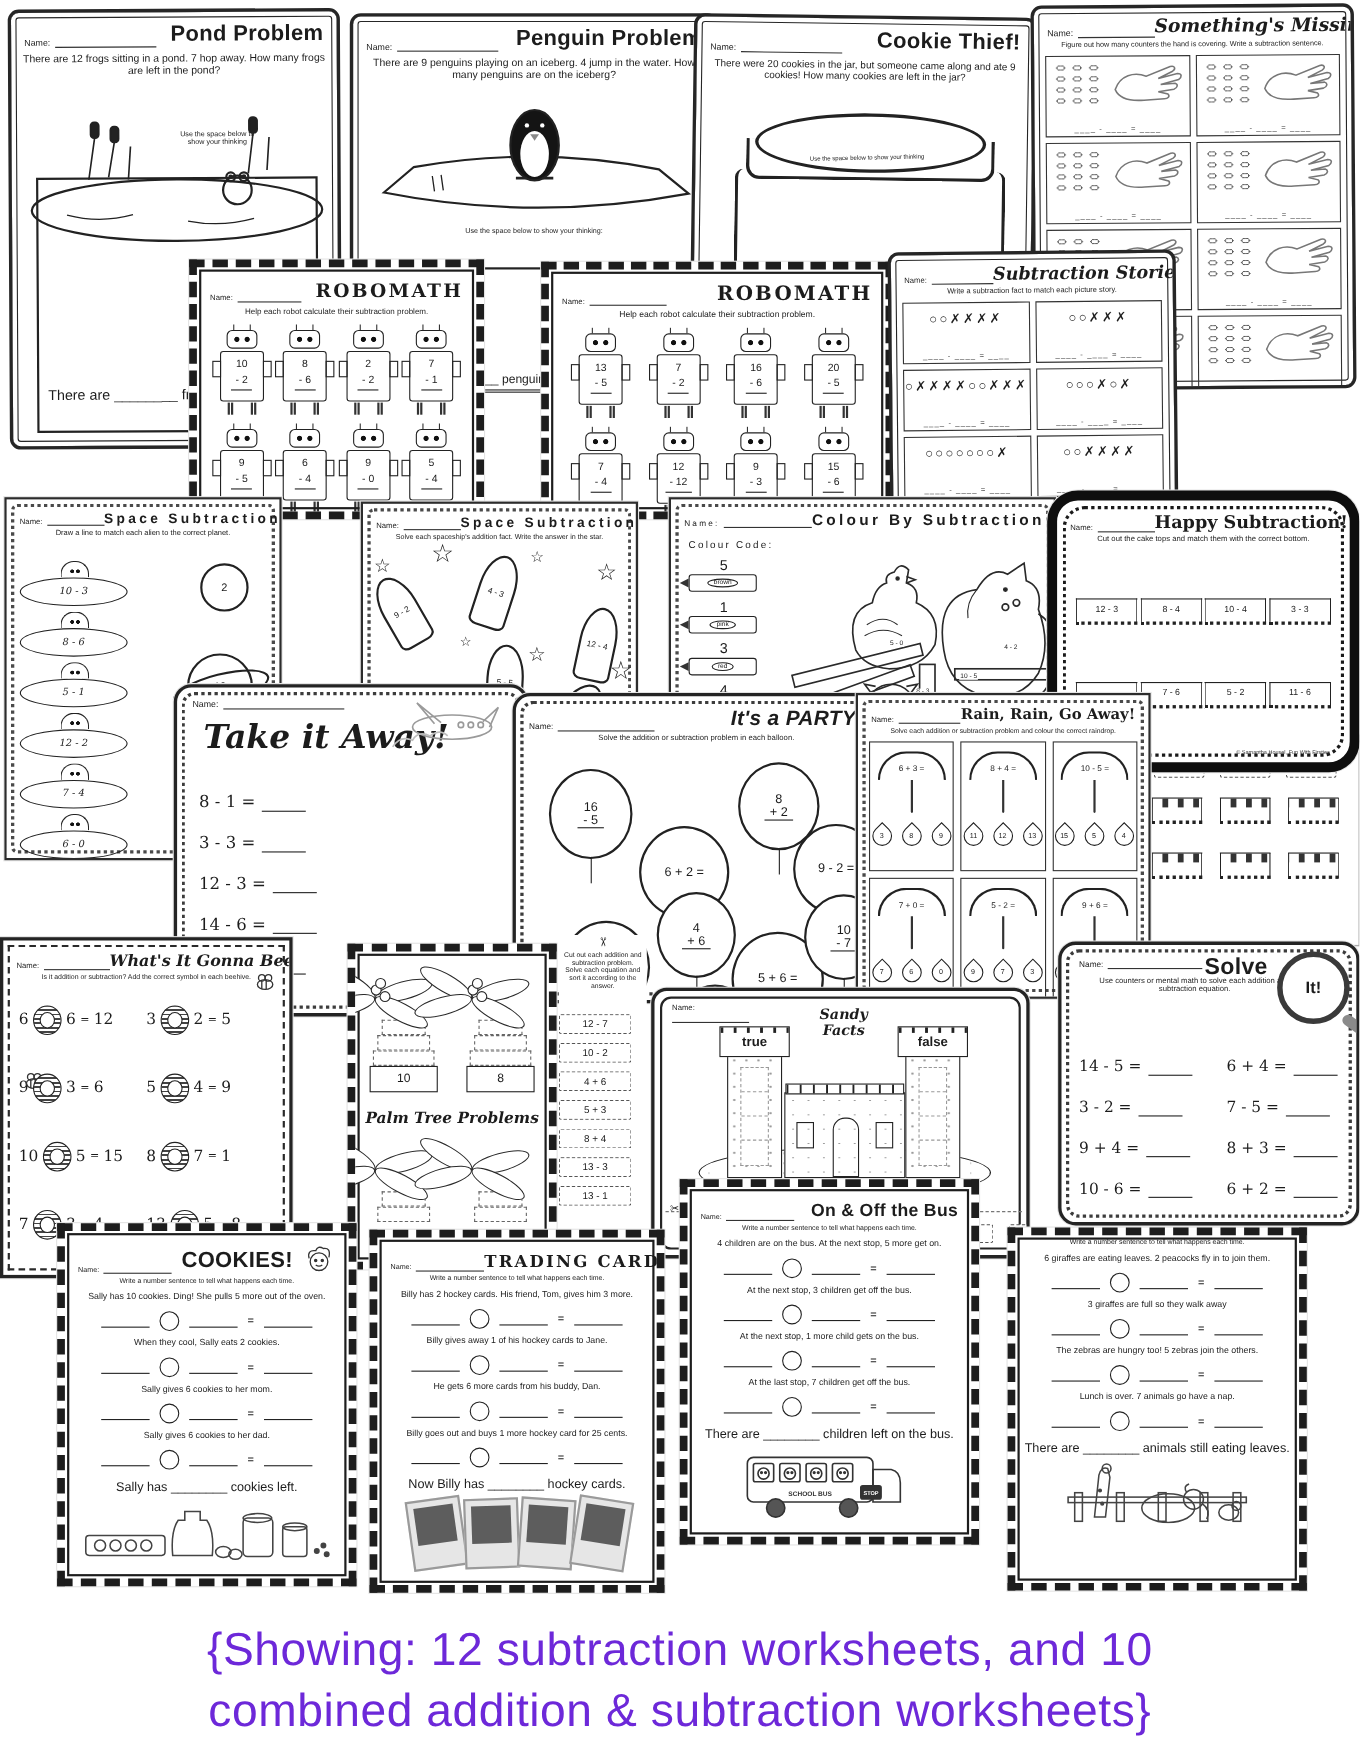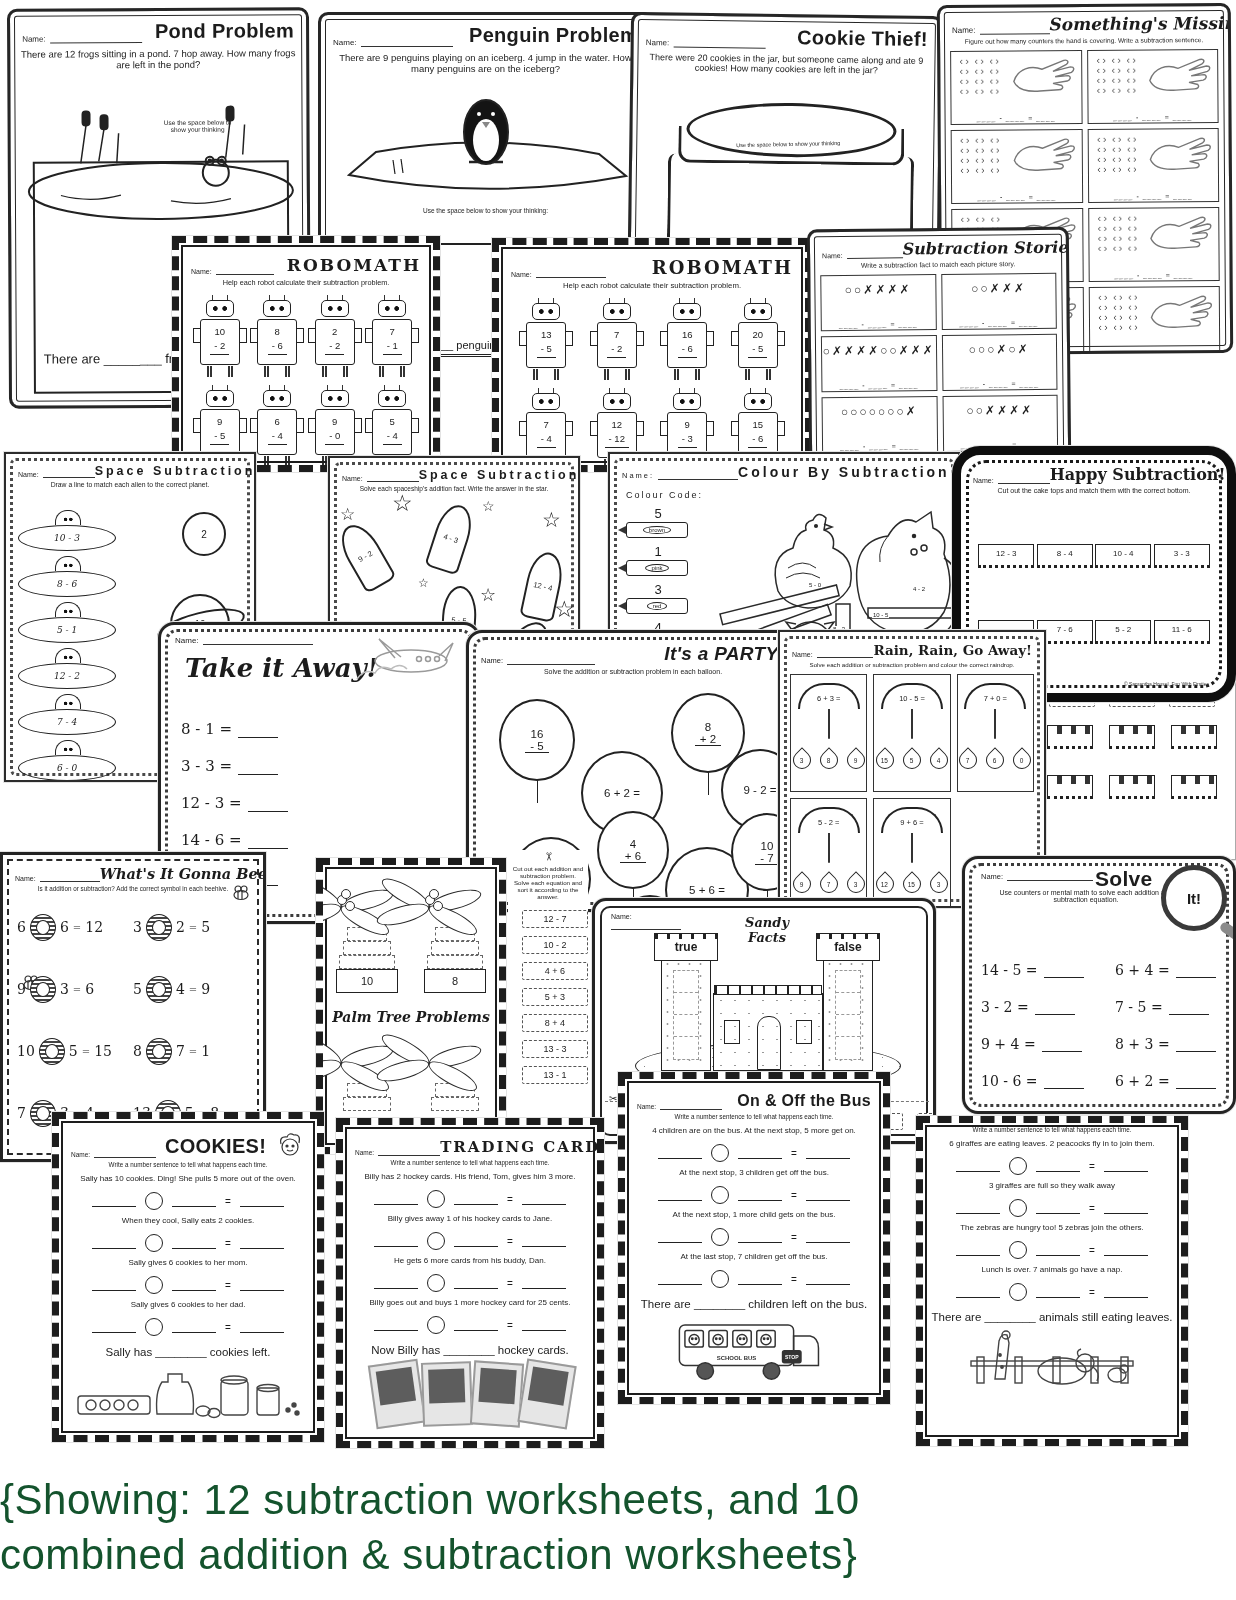--- a/index.html
+++ b/index.html
@@ -162,21 +162,21 @@
   .mag::after{content:"";position:absolute;width:36px;height:10px;background:#8a8a8a;border-radius:5px;right:-32px;bottom:-14px;transform:rotate(35deg)}
 
   .tcards{position:relative;width:212px;height:66px;margin:4px auto 0}
   .tcard{position:absolute;width:46px;height:60px;border:2px solid #9a9a9a;background:#e6e6e6;top:2px}
   .tcard i{display:block;margin:5px;height:34px;background:#5d5d5d}
   .tcard:nth-of-type(1){left:8px;transform:rotate(-8deg)}
   .tcard:nth-of-type(2){left:58px;transform:rotate(-2deg)}
   .tcard:nth-of-type(3){left:108px;transform:rotate(4deg)}
   .tcard:nth-of-type(4){left:158px;transform:rotate(9deg)}
 
-  .caption{position:absolute;left:0;top:1472px;width:1236px;font-size:42px;line-height:1.32;color:#14532d;letter-spacing:.5px}
+  .caption{position:absolute;left:0;top:1472px;width:1236px;text-align:center;font-size:42px;line-height:1.32;color:#6d28d9;letter-spacing:.5px}
   svg{display:block}
   .frag{position:absolute;font-size:11px}
 </style>
 </head>
 <body>
 
 <div id="page">
 
   <div class="sheet b1" style="left:8px;top:8px;width:302px;height:400px;transform:rotate(-0.3deg)">
     <div class="trow">
@@ -719,21 +719,21 @@
         <span class="nline" style="width:110px"></span>
       </div>
     <svg width="120" height="58" viewBox="0 0 120 58" style="position:absolute;right:8px;top:6px" fill="none" stroke="#9a9a9a" stroke-width="1.5">
       <ellipse cx="62" cy="30" rx="36" ry="11"></ellipse>
       <path d="M52 26 L30 8 L46 27 M90 25 L104 12 L96 30"></path>
       <circle cx="70" cy="28" r="2.5"></circle>
         <circle cx="79" cy="28" r="2.5"></circle>
         <circle cx="88" cy="28" r="2.5"></circle>
       <path d="M8 48 q7 -11 18 -6 q5 -9 16 -4 q9 -7 16 0" stroke="#bdbdbd"></path>
     </svg>
-    <div class="tscript" style="font-size:26px;margin:8px 0 0 24px">Take it Away!</div>
+    <div class="tscript" style="font-size:30px;margin:8px 0 0 24px">Take it Away!</div>
     <div style="position:absolute;left:20px;top:76px">
 
     <div class="prow">
           <span>8 - 1 =</span>
           <span class="bk w40"></span>
         </div>
         <div class="prow">
           <span>3 - 3 =</span>
           <span class="bk w40"></span>
         </div>
@@ -819,20 +819,35 @@
         <div class="uhandle"></div>
         <div class="drops">
           <div class="drop">
               <span>3</span>
             </div>
           <div class="drop">
               <span>8</span>
             </div>
           <div class="drop">
               <span>9</span>
+            </div>
+        </div>
+      </div>
+        <div class="rcell">
+        <div class="umb"><span>8 + 4 =</span></div>
+        <div class="uhandle"></div>
+        <div class="drops">
+          <div class="drop">
+              <span>11</span>
+            </div>
+          <div class="drop">
+              <span>12</span>
+            </div>
+          <div class="drop">
+              <span>13</span>
             </div>
         </div>
       </div>
         <div class="rcell">
         <div class="umb"><span>10 - 5 =</span></div>
         <div class="uhandle"></div>
         <div class="drops">
           <div class="drop">
               <span>15</span>
             </div>
@@ -1029,21 +1044,21 @@
         </div>
         <div class="tseg" style="width:38px"></div>
           <div class="tseg" style="width:46px"></div>
       </div>
     </div>
   </div>
 
   <div class="sheet" style="left:508px;top:850px;width:80px;height:310px;box-shadow:none">
     <div style="text-align:center;font-size:11px;transform:rotate(90deg)">✂</div>
     <div style="font-size:6.2px;text-align:center;padding:2px 4px">Cut out each addition and subtraction problem. Solve each equation and sort it according to the answer.</div>
-    <div style="display:flex;flex-direction:column;gap:8px;align-items:flex-end;margin-top:8px">
+    <div style="display:flex;flex-direction:column;gap:8px;align-items:flex-start;margin-top:20px">
 
     <div class="cutcard" style="width:60px">12 - 7</div>
         <div class="cutcard" style="width:60px">10 - 2</div>
         <div class="cutcard" style="width:60px">4 + 6</div>
         <div class="cutcard" style="width:60px">5 + 3</div>
         <div class="cutcard" style="width:60px">8 + 4</div>
         <div class="cutcard" style="width:60px">13 - 3</div>
         <div class="cutcard" style="width:60px">13 - 1</div>
       </div>
   </div>

